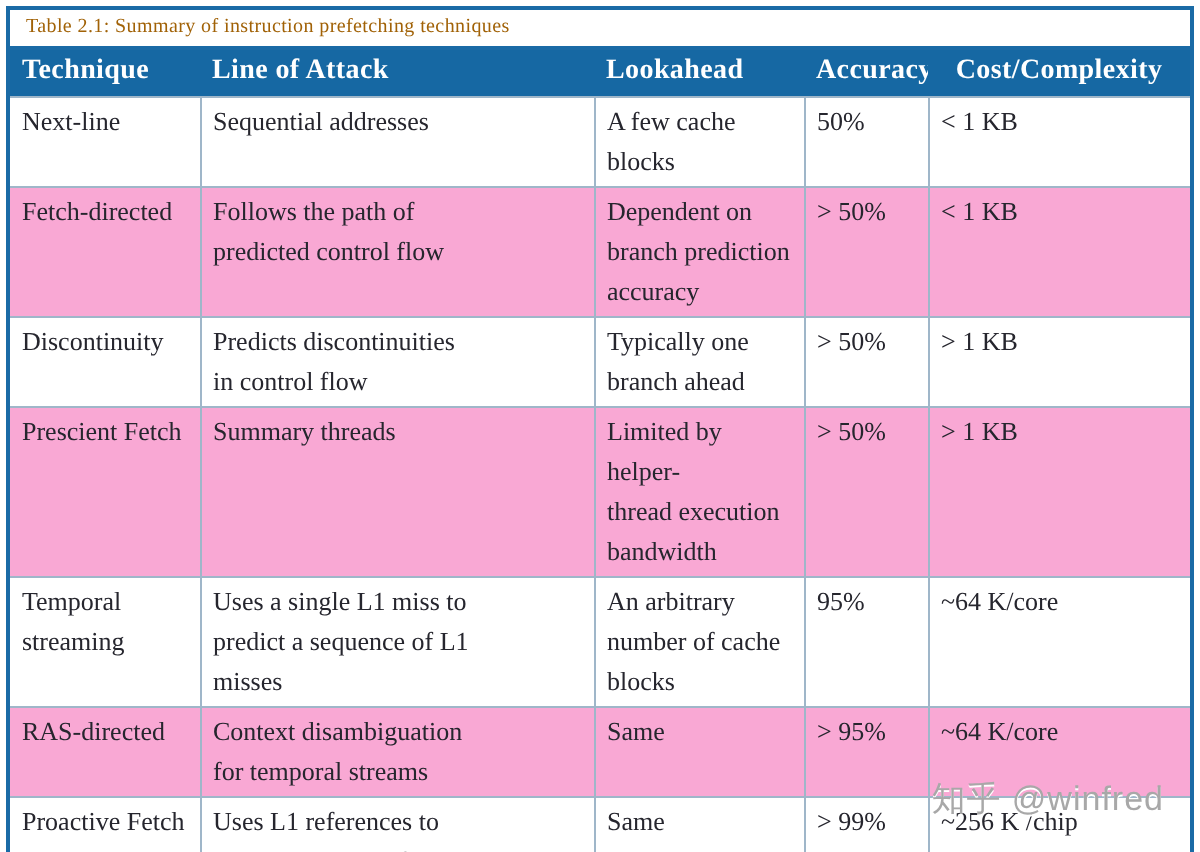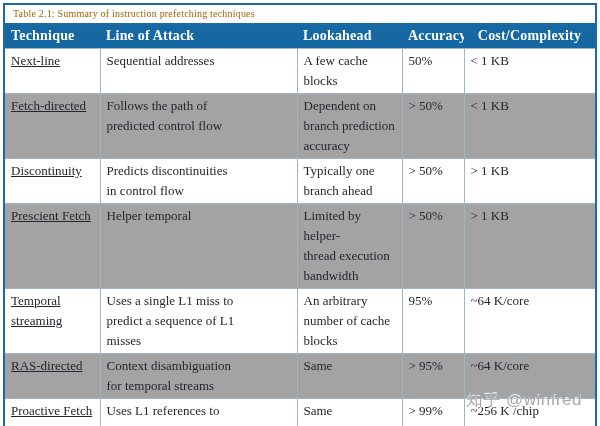--- a/index.html
+++ b/index.html
@@ -55,24 +55,24 @@
     font-size: 13px;
     color: #26262e;
     line-height: 20px;
     padding: 2px 6px 2px 6px;
     vertical-align: top;
     border: 1px solid #9fb6c9;
     white-space: pre-line;
     background: #ffffff;
     overflow: hidden;
   }
-  td:first-child { border-left: none; text-decoration: underline; }
+  td:first-child { border-left: none; }
   td:last-child { border-right: none; }
   tbody tr:last-child td { border-bottom: none; }
-  tbody tr.alt td { background: #a3a3a3; }
+  tbody tr.alt td { background: #f9a8d4; }
   td.center { text-align: left; }
   .watermark {
     position: absolute;
     right: 18px;
     top: 388px;
     color: #a8a8a8;
     font-family: "Liberation Sans", sans-serif;
     font-size: 17px;
     letter-spacing: 0.5px;
     text-shadow: 0 1px 0 #ffffff;
@@ -122,21 +122,21 @@
           <td>Discontinuity</td>
           <td>Predicts discontinuities
 in control flow</td>
           <td>Typically one
 branch ahead</td>
           <td class="center">&gt; 50%</td>
           <td class="center">&gt; 1 KB</td>
         </tr>
         <tr class="alt">
           <td>Prescient Fetch</td>
-          <td>Helper temporal</td>
+          <td>Summary threads</td>
           <td>Limited by helper-
 thread execution
 bandwidth</td>
           <td class="center">&gt; 50%</td>
           <td class="center">&gt; 1 KB</td>
         </tr>
         <tr>
           <td>Temporal
 streaming</td>
           <td>Uses a single L1 miss to

